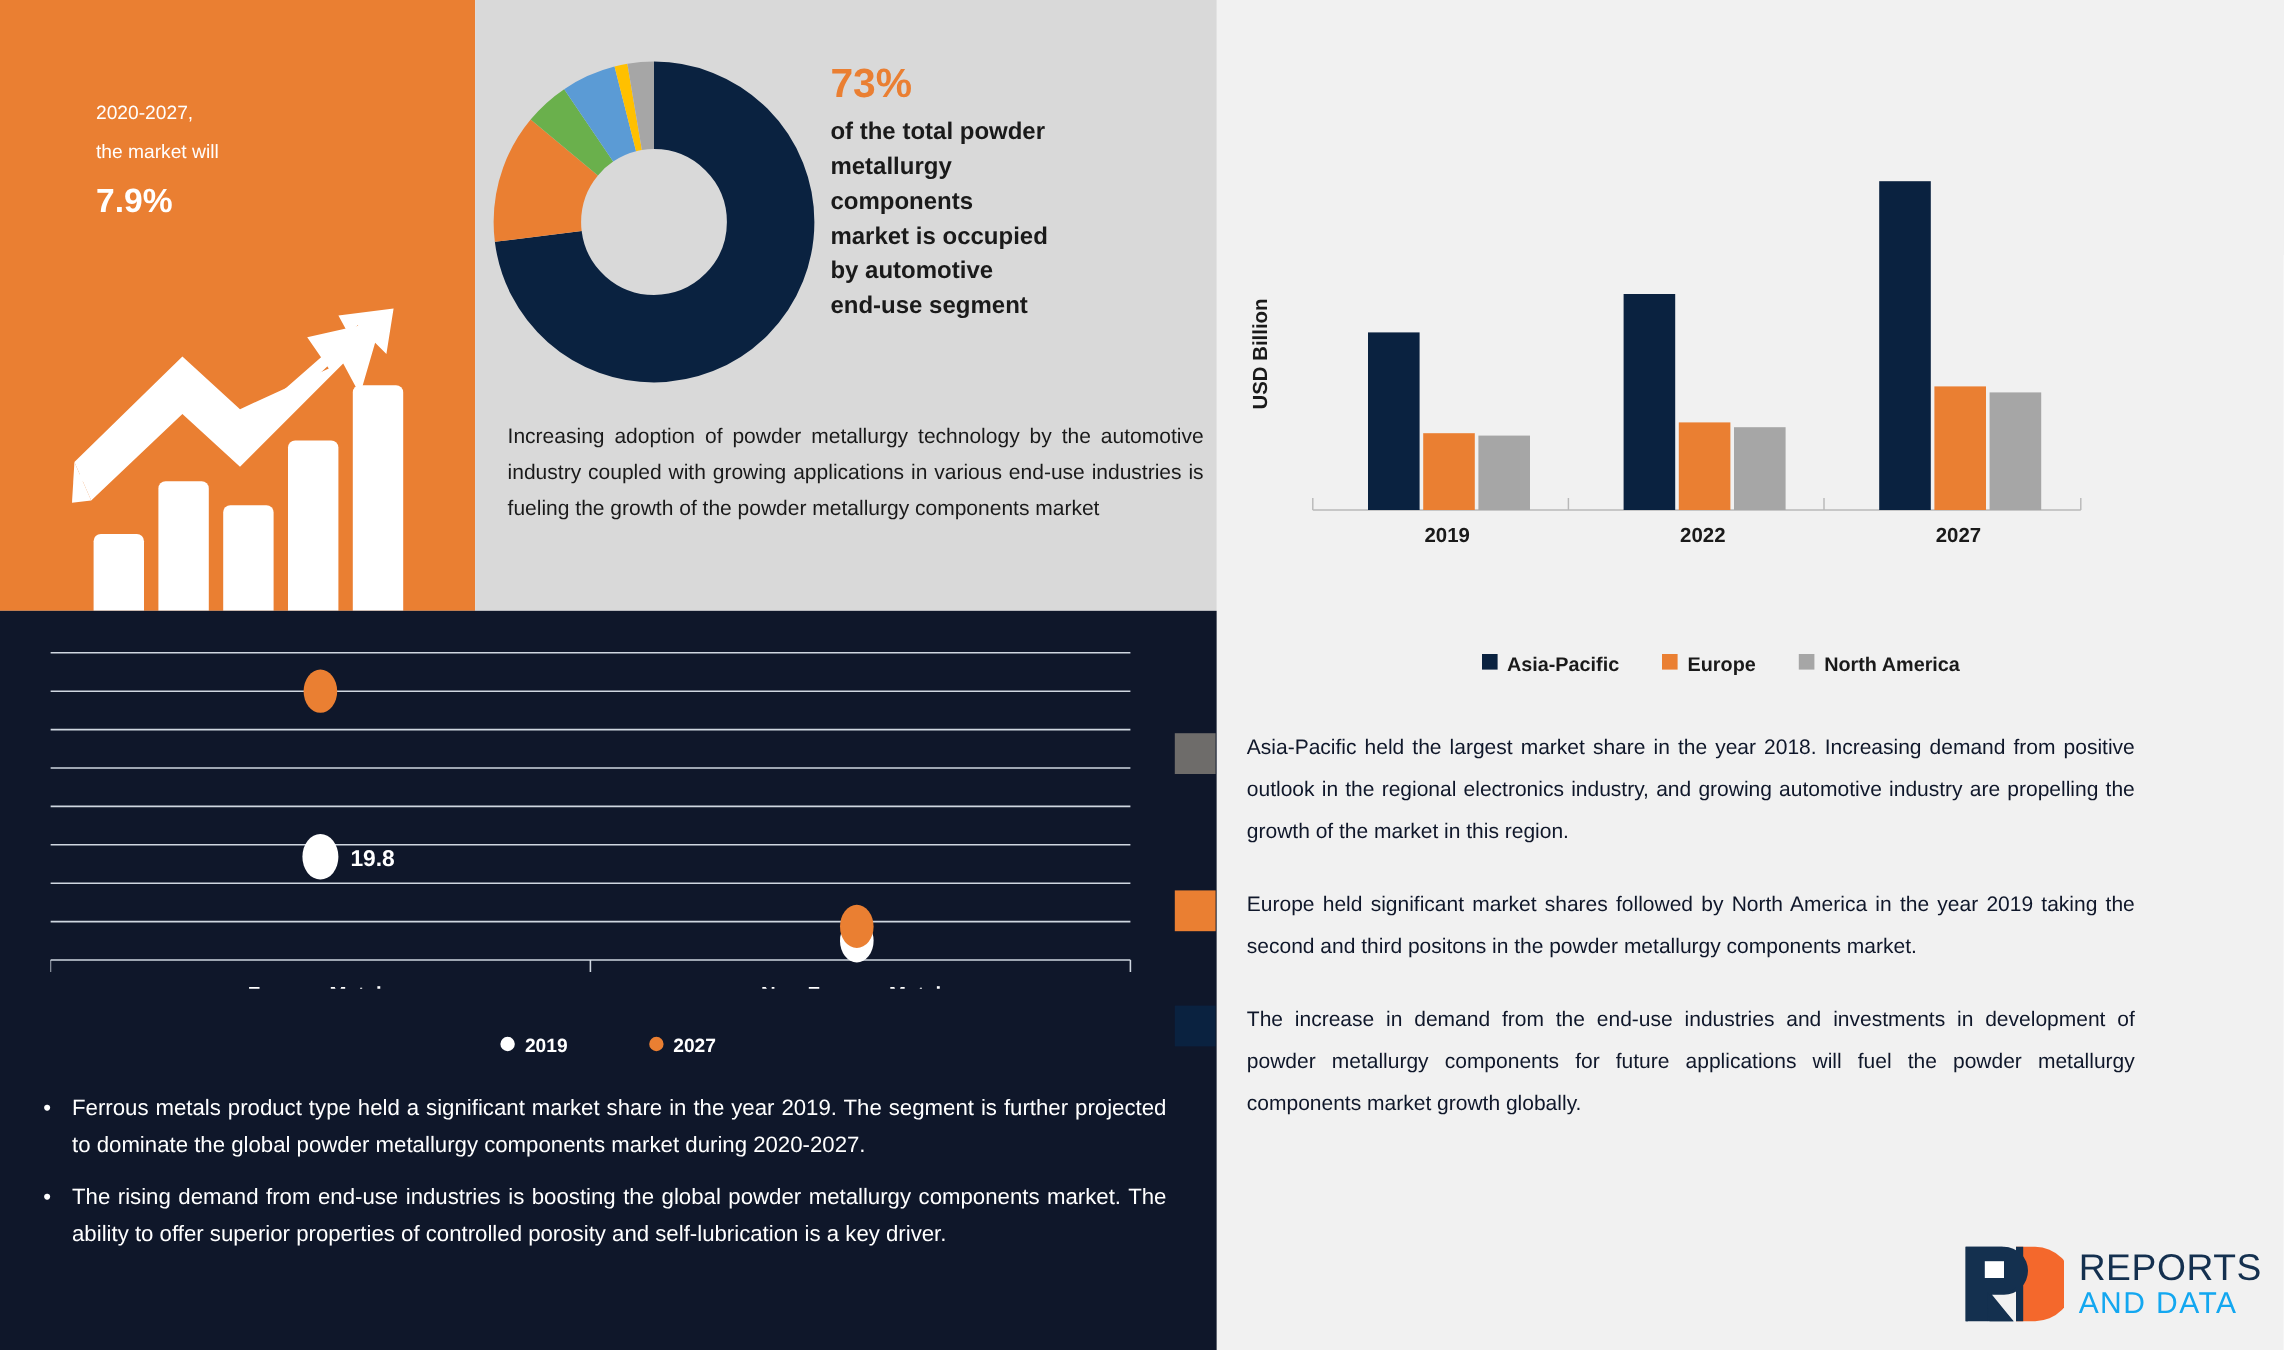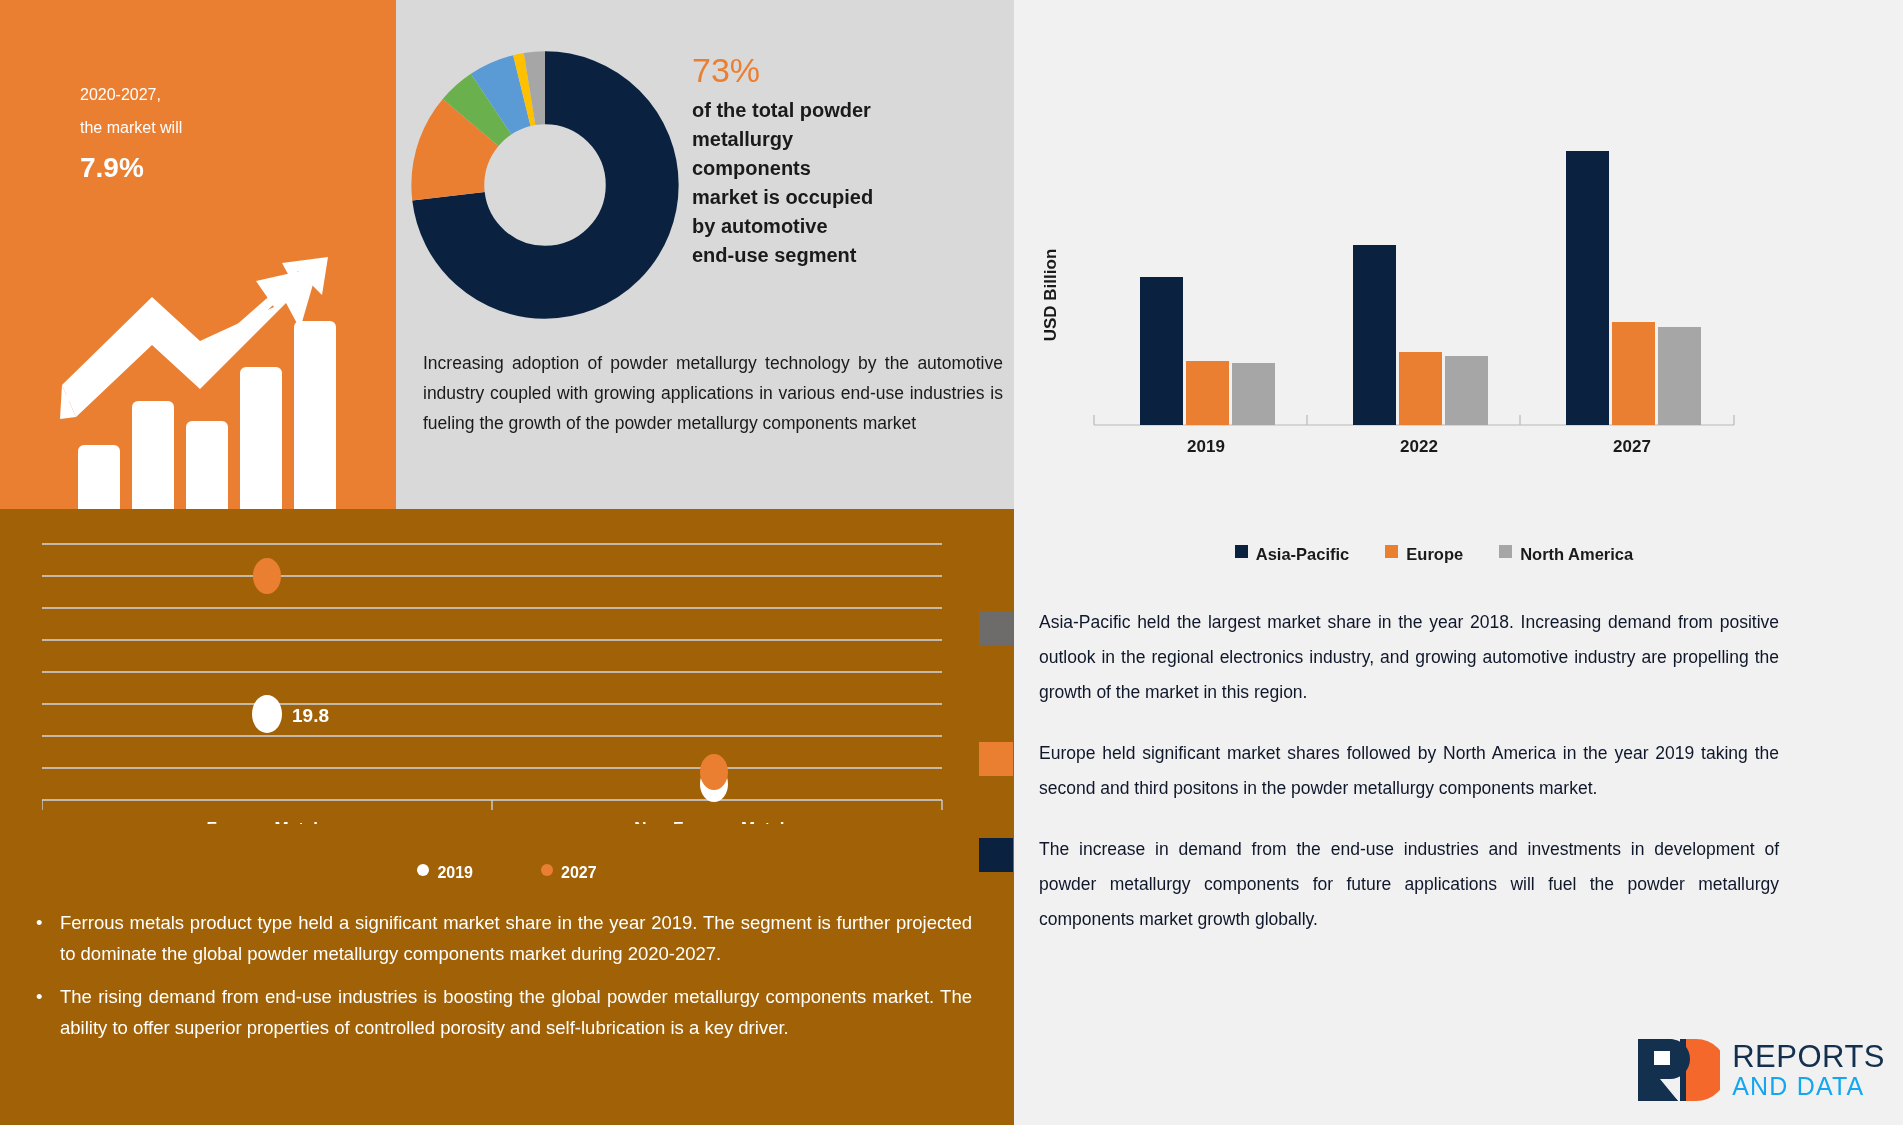--- a/index.html
+++ b/index.html
@@ -28,31 +28,31 @@
   .acc-icon{position:absolute;left:60px;bottom:-10px;width:290px;height:270px;}
 
   
   .donut-panel{
     position:absolute;left:396px;top:0;width:618px;height:509px;
     background:#d9d9d9;
   }
   .donut-wrap{position:absolute;left:14px;top:50px;width:270px;height:270px;}
   .donut-svg{display:block;width:270px;height:270px;}
   .pct-block{position:absolute;left:296px;top:48px;width:300px;color:#1a1a1a;}
-  .pct-num{color:#ea7f32;font-size:34px;font-weight:400;line-height:44px;}
+  .pct-num{color:#ea7f32;font-size:34px;font-weight:700;line-height:44px;}
   .pct-desc{font-size:20px;font-weight:700;line-height:29px;margin-top:4px;white-space:pre-line;}
   .donut-para{
     position:absolute;left:14px;top:348px;width:580px;
     font-size:17.5px;line-height:30px;color:#1a1a1a;text-align:justify;margin-left:13px;
   }
 
   
   .navy-panel{
     position:absolute;left:0;top:509px;width:1014px;height:616px;
-    background:#a16207;color:#ffffff;
+    background:#0f172a;color:#ffffff;
   }
   .dotchart{position:absolute;left:42px;top:25px;width:930px;height:290px;}
   .dotchart svg{display:block;}
   .dot-legend{
     position:absolute;top:355px;left:0;width:1014px;
     display:flex;justify-content:center;gap:68px;align-items:center;
     font-size:16px;font-weight:700;
   }
   .lg-item{display:flex;align-items:flex-start;gap:8px;}
   .lg-dot{width:12px;height:12px;border-radius:50%;display:inline-block;}

